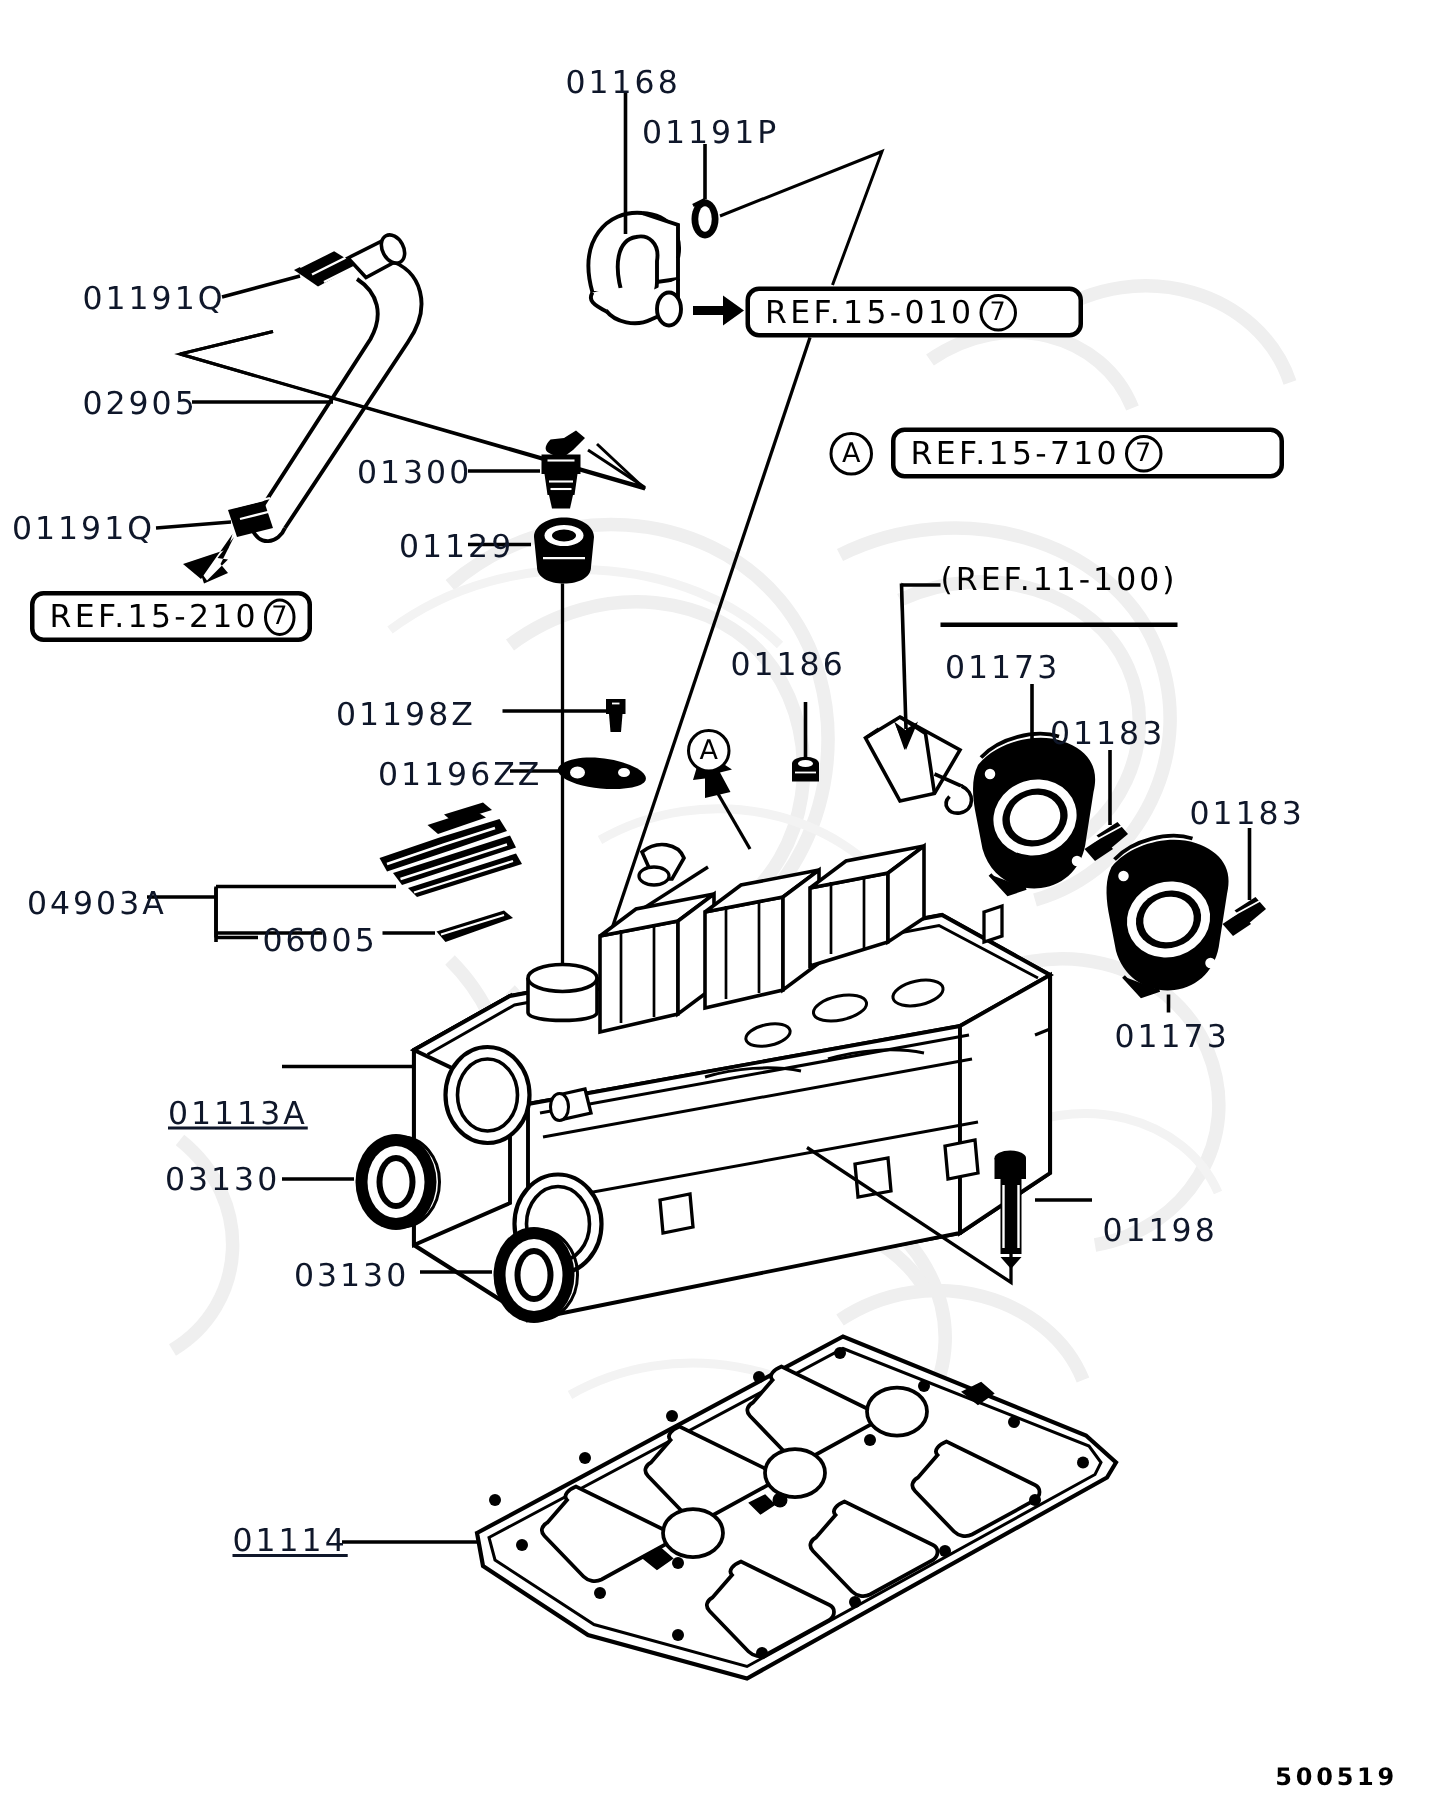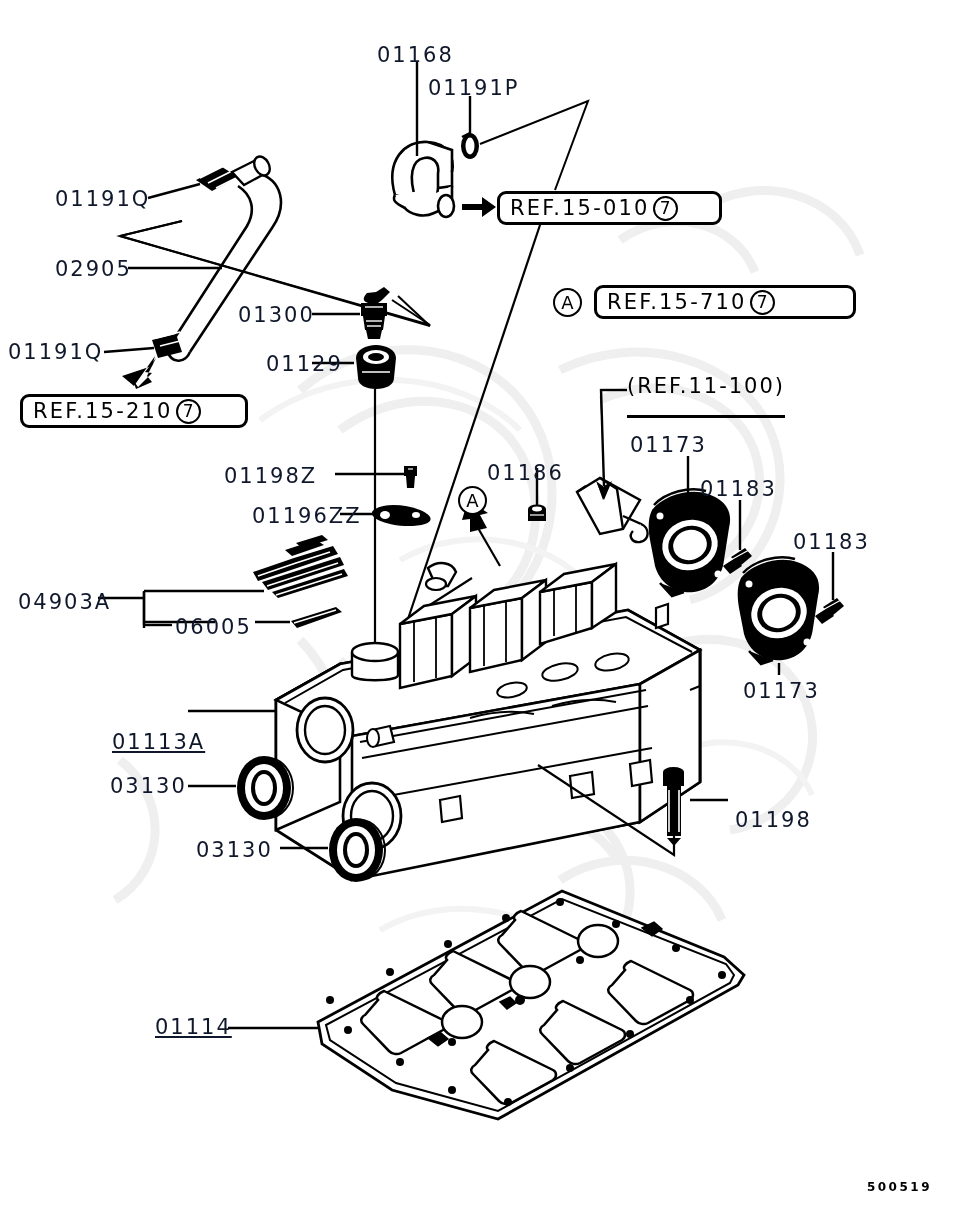--- a/index.html
+++ b/index.html
@@ -43,21 +43,21 @@
     width:29px;height:29px;border:2.5px solid #000;border-radius:50%;
     display:flex;align-items:center;justify-content:center;
     font-size:18px;background:#fff;box-sizing:border-box;
   }
   .underlbl{
     position:absolute;font-size:21px;letter-spacing:2.0px;white-space:nowrap;
     border-bottom:3px solid #000;padding-bottom:17px;
   }
   #footer{
     position:absolute;right:28px;bottom:16px;
-    font-size:12px;letter-spacing:2.5px;font-weight:bold;
+    font-size:16px;letter-spacing:2.5px;font-weight:bold;
   }
 </style>
 </head>
 <body>
 
 <div id="sheet">
 
   <svg width="960" height="1210" viewBox="0 0 960 1210">
     <defs>
       <g id="wm">
@@ -432,21 +432,21 @@
 
   <div id="labels">
 
     <span class="lbl" style="left:377px;top:45px;">01168</span>
     <span class="lbl" style="left:428px;top:78px;">01191P</span>
     <span class="lbl" style="left:55px;top:189px;">01191Q</span>
     <span class="lbl" style="left:55px;top:259px;">02905</span>
     <span class="lbl" style="left:238px;top:305px;">01300</span>
     <span class="lbl" style="left:8px;top:342px;">01191Q</span>
     <span class="lbl" style="left:238px;top:354px;margin-left:28px;">01129</span>
-    <span class="lbl" style="left:487px;top:463px;">01186</span>
+    <span class="lbl" style="left:487px;top:433px;">01186</span>
     <span class="lbl" style="left:630px;top:435px;">01173</span>
     <span class="lbl" style="left:700px;top:479px;">01183</span>
     <span class="lbl" style="left:793px;top:532px;">01183</span>
     <span class="lbl" style="left:743px;top:681px;">01173</span>
     <span class="lbl" style="left:224px;top:466px;">01198Z</span>
     <span class="lbl" style="left:224px;top:506px;margin-left:28px;">01196ZZ</span>
     <span class="lbl" style="left:18px;top:592px;">04903A</span>
     <span class="lbl" style="left:175px;top:617px;">06005</span>
     <span class="lbl" style="left:112px;top:732px;text-decoration:underline;">01113A</span>
     <span class="lbl" style="left:110px;top:776px;">03130</span>
@@ -462,21 +462,21 @@
       <span class="reftext">REF.15-010</span>
       <span class="circnum">7</span>
     </div>
 
     <span class="circA" style="left:553px;top:288px;">A</span>
     <div class="refbox" style="left:594px;top:285px;width:262px;">
       <span class="reftext">REF.15-710</span>
       <span class="circnum">7</span>
     </div>
 
-    <div class="refbox" style="left:20px;top:394px;width:228px;">
+    <div class="refbox" style="left:20px;top:394px;width:188px;">
       <span class="reftext">REF.15-210</span>
       <span class="circnum">7</span>
     </div>
 
   </div>
 
   <div id="footer">500519</div>
 
 </div>
 

